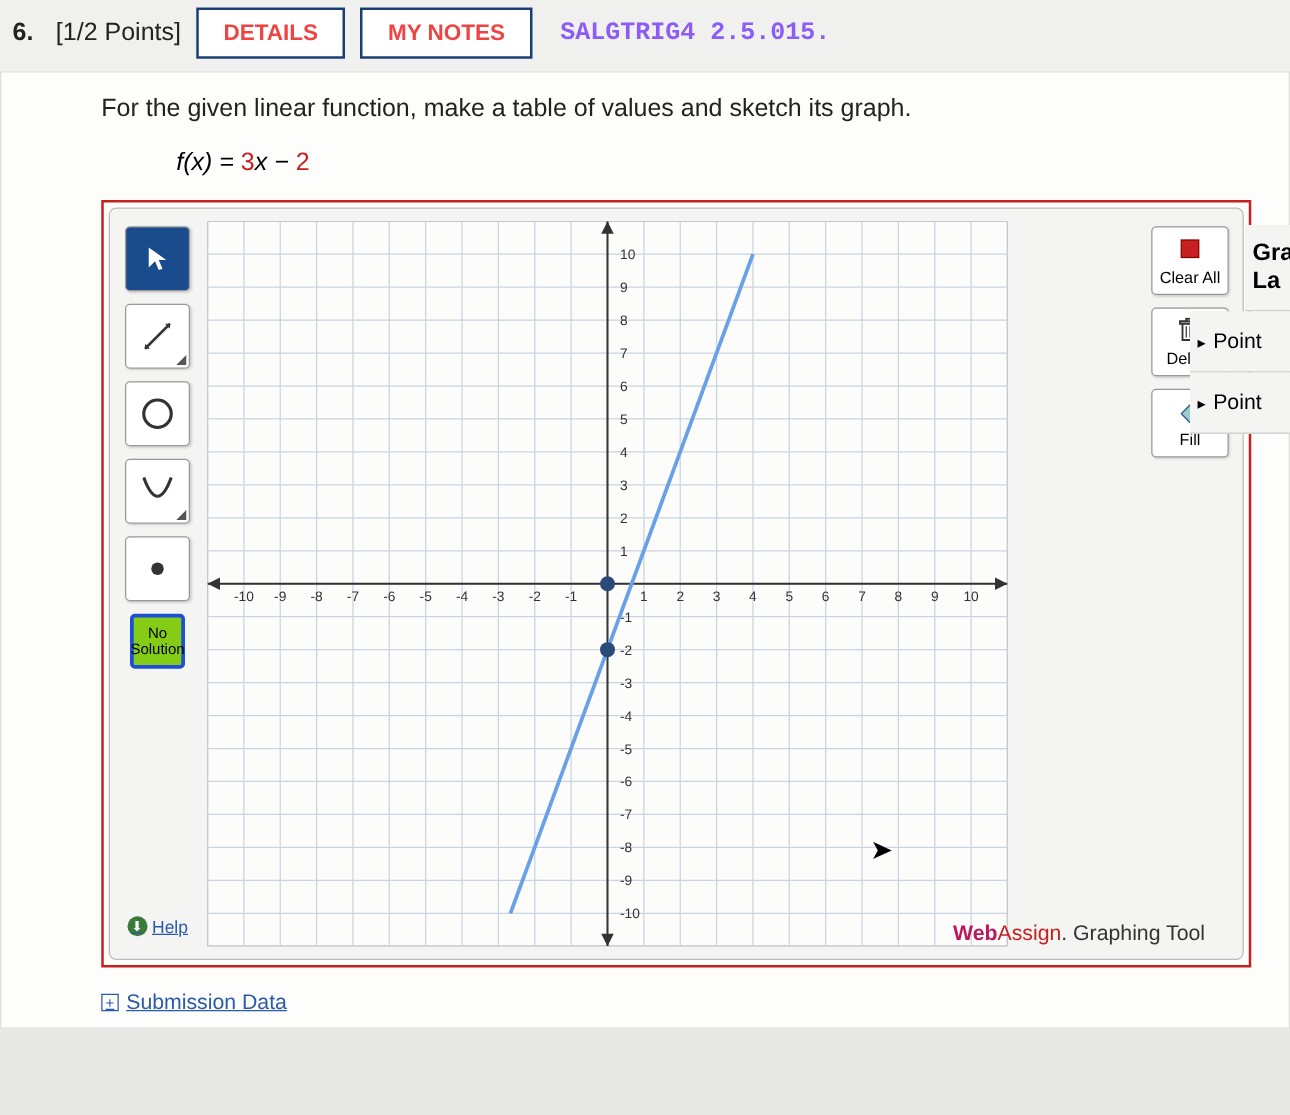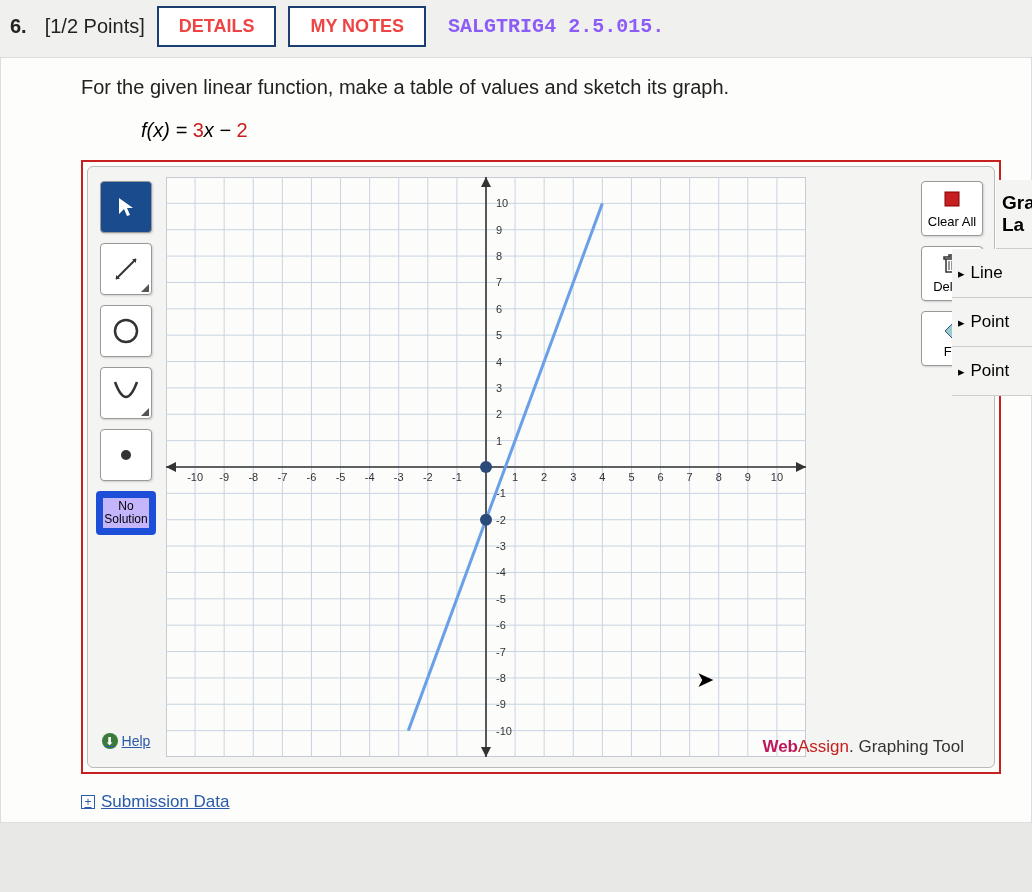--- a/index.html
+++ b/index.html
@@ -72,26 +72,26 @@
     display:flex; align-items:center; justify-content:center;
     cursor:pointer;
     box-shadow: 1px 1px 2px rgba(0,0,0,.15);
     font-size:13px;
     text-align:center;
     position:relative;
   }
   .tool-btn.active { background:#1a4b8c; color:#fff;}
   .tool-btn .corner { position:absolute; right:2px; bottom:2px; width:0;height:0;border-left:8px solid transparent;border-bottom:8px solid #555;}
   .nosol {
-    width:60px; height:44px;
+    width:44px; height:44px;
     font-size:12px;
     line-height:1.1;
     display:flex;align-items:center;justify-content:center;
     text-align:center;
-    border:7px solid #1d4ed8; border-radius:4px; background:#c4b5fd;
+    border:3px solid #1d4ed8; border-radius:4px; background:#84cc16;
     cursor:pointer;
   }
   .help-link {
     margin-top:auto;
     font-size:14px;
     color:#2a5aaa;
     text-decoration:underline;
     display:flex;align-items:center;gap:4px;
     cursor:pointer;
     padding:8px 4px 12px 4px;
@@ -350,16 +350,15 @@
   </div>
 
   <div class="sub-link">
     <span class="plus-box">+</span>
     <span>Submission Data</span>
   </div>
 </div>
 
 <div class="side-panel">
   <div class="sp-head">Graph La</div>
-  <div class="sp-item">Line</div>
   <div class="sp-item">Point</div>
   <div class="sp-item">Point</div>
 </div>
 
 </body></html>

